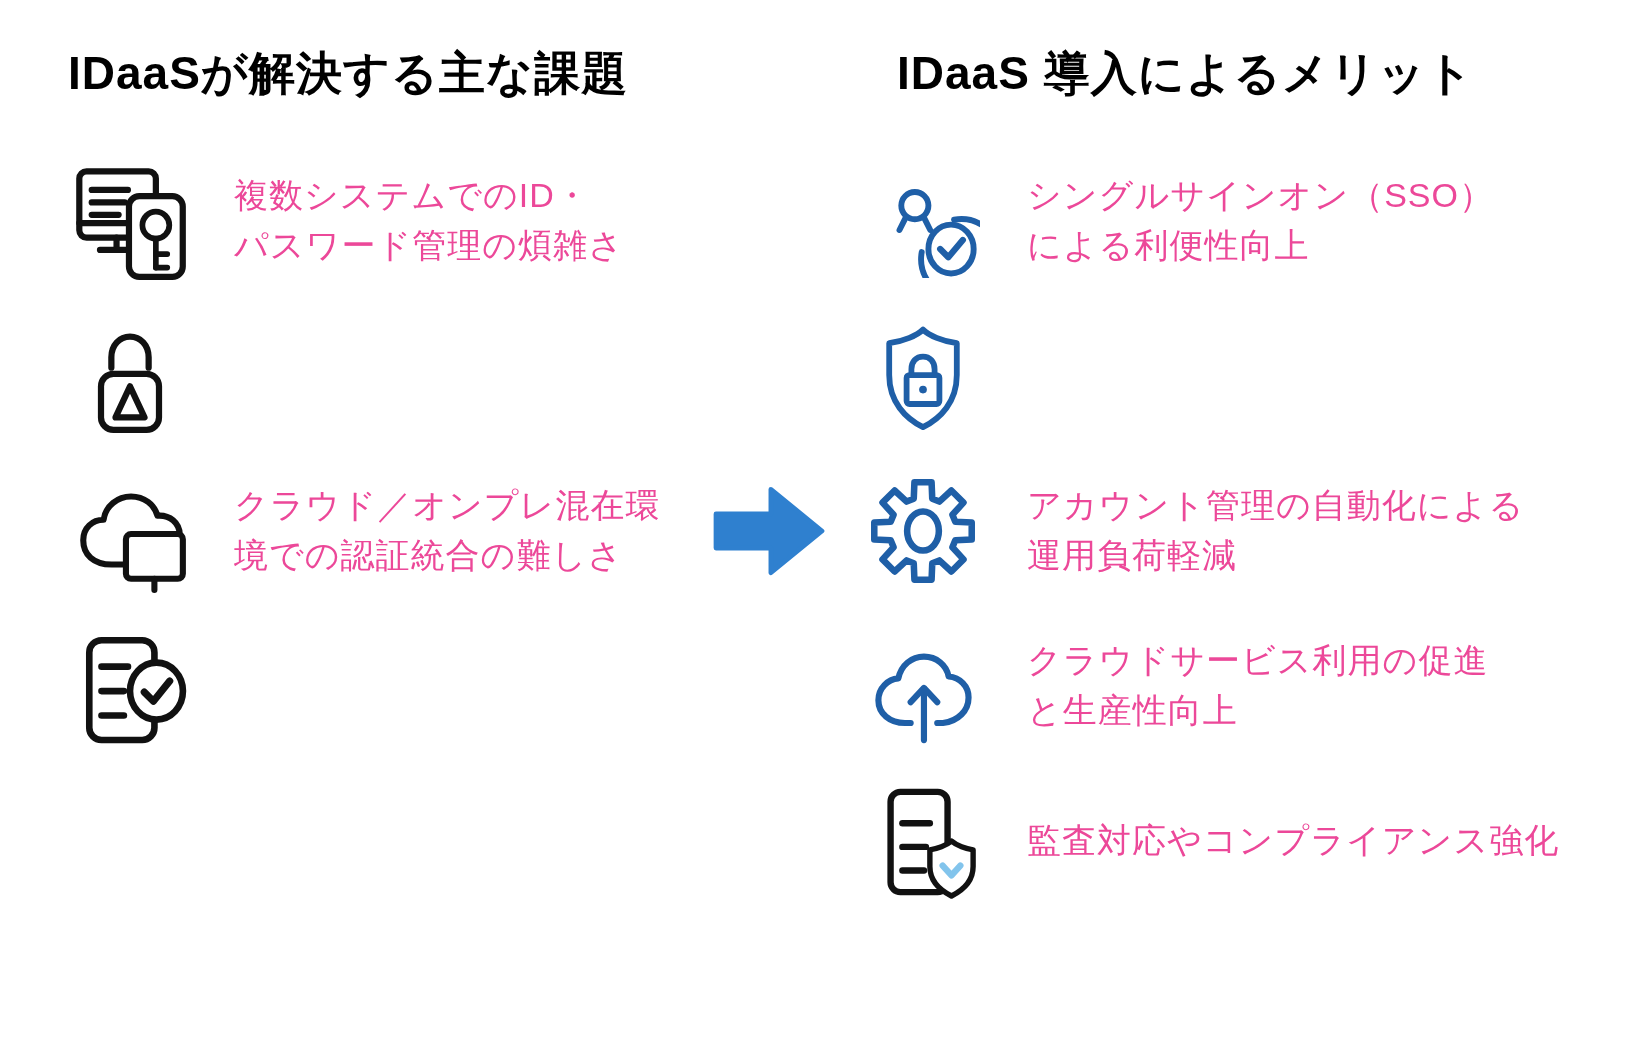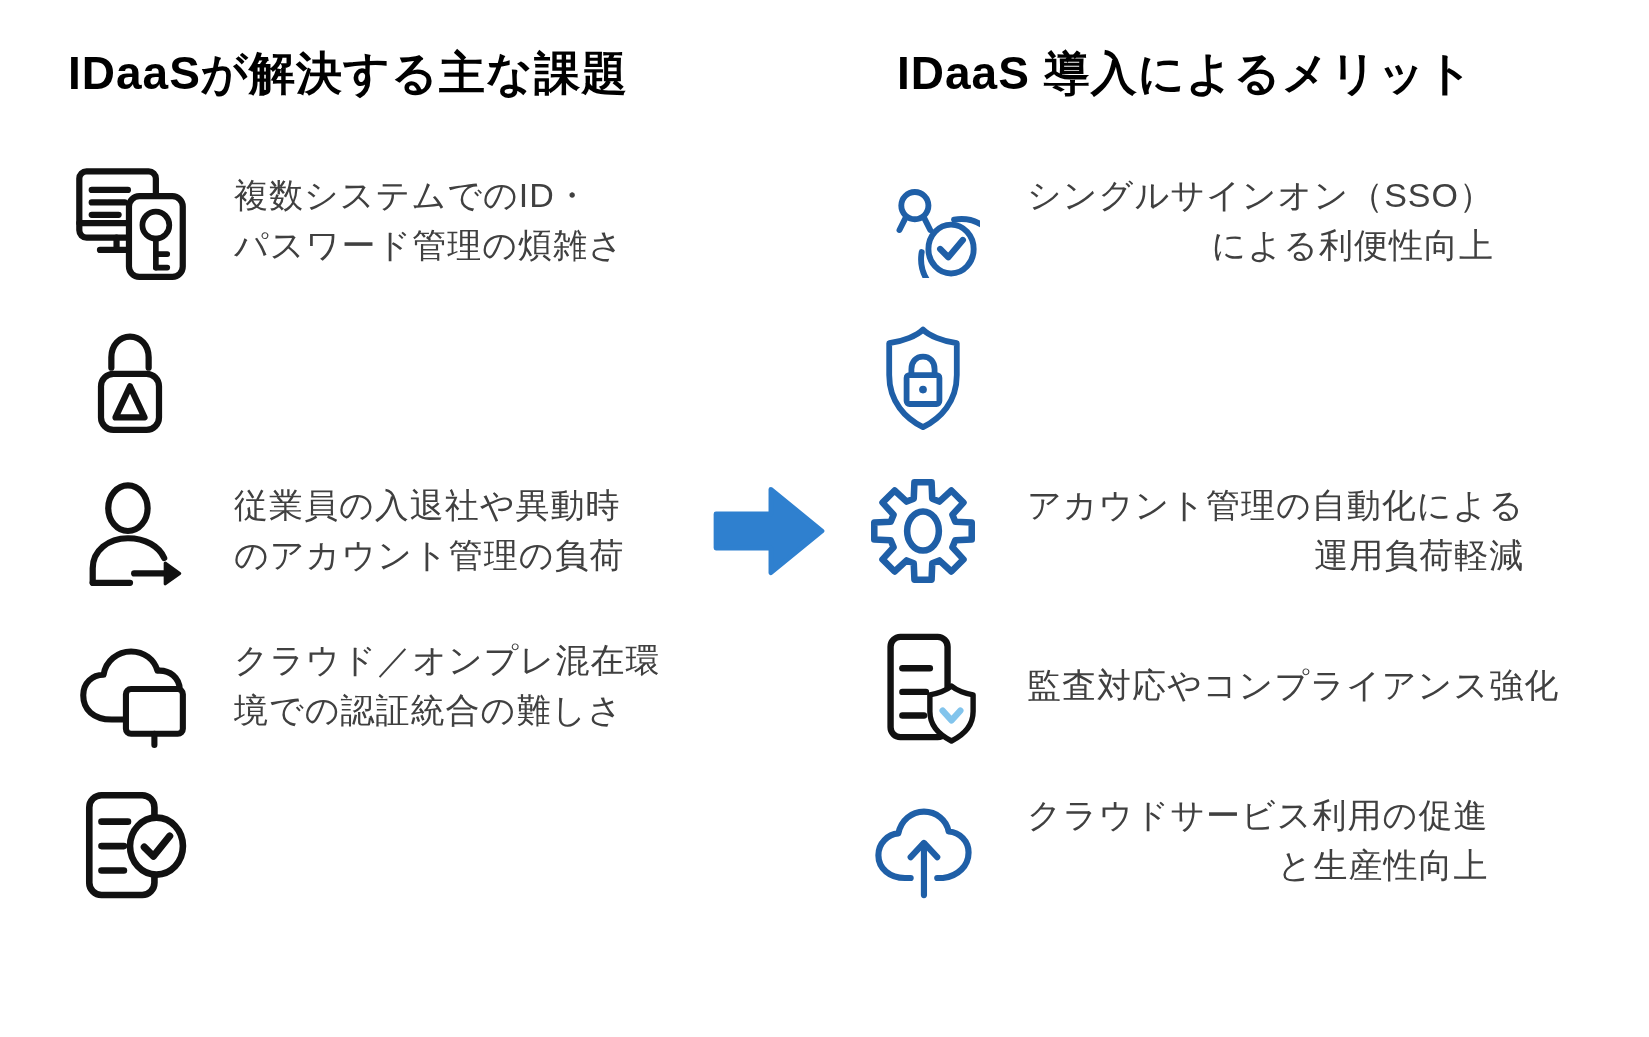--- a/index.html
+++ b/index.html
@@ -7,22 +7,22 @@
   .canvas{position:relative;width:1649px;height:1037px;background:#ffffff;overflow:hidden;}
   .col{position:absolute;top:46px;}
   .col-left{left:68px;width:650px;}
   .col-right{left:865px;width:770px;}
   .title{font-size:46px;font-weight:800;color:#000000;letter-spacing:1px;line-height:1.2;white-space:nowrap;}
   .col-right .title{margin-left:32px;}
   .items{margin-top:42px;display:flex;flex-direction:column;}
   .item{display:flex;align-items:center;height:155px;}
   .icon-box{width:124px;min-width:124px;height:126px;display:flex;align-items:center;justify-content:center;}
   .col-right .icon-box{width:116px;min-width:116px;}
-  .item-text{margin-left:42px;font-size:34px;line-height:1.47;color:#404040;white-space:pre-line;letter-spacing:1px;}
-  .col-right .item-text{margin-left:46px;text-align:right;}
+  .item-text{margin-left:42px;font-size:34px;line-height:1.47;color:#ec4899;white-space:pre-line;letter-spacing:1px;}
+  .col-right .item-text{margin-left:46px;}
   .arrow-wrap{position:absolute;left:710px;top:478px;width:118px;height:106px;}
   svg{display:block;}
 </style>
 </head>
 <body>
 
 <div class="canvas">
 
   <div class="col col-left">
     <div class="title">IDaaSが解決する主な課題</div>
@@ -52,33 +52,20 @@
       <div class="item">
         <div class="icon-box">
           <svg width="108" height="116" viewBox="0 0 104 112" fill="none" stroke="#111111" stroke-width="6" stroke-linecap="round" stroke-linejoin="round">
             <path d="M34 48 V38 C34 26 42 18 52 18 C62 18 70 26 70 38 V48"></path>
             <rect x="24" y="54" width="56" height="54" rx="12"></rect>
             <path d="M52 66 L66 96 H38 Z"></path>
           </svg>
         </div>
       </div>
 
-      <div class="item">
-        <div class="icon-box">
-          <svg width="108" height="116" viewBox="0 0 104 112" fill="none" stroke="#111111" stroke-width="6" stroke-linecap="round" stroke-linejoin="round">
-            <ellipse cx="50" cy="34" rx="19" ry="22"></ellipse>
-            <path d="M16 106 L16 92 C16 75 31 63 50 63 C67 63 80 71 85 82"></path>
-            <path d="M16 106 H52"></path>
-            <path d="M56 97 H90"></path>
-            <path d="M86 87 L100 97 L86 107 Z" fill="#111111" stroke-width="3"></path>
-          </svg>
-        </div>
-        <div class="item-text">従業員の入退社や異動時
-のアカウント管理の負荷</div>
-      </div>
 
       <div class="item">
         <div class="icon-box">
           <svg width="114" height="124" viewBox="0 0 112 122" fill="none" stroke="#111111" stroke-width="6" stroke-linecap="round" stroke-linejoin="round">
             <path d="M60 94 H38 C20 94 10 84 10 70 C10 58 19 50 30 50 C32 36 44 27 57 27 C70 27 80 35 83 46 C95 45 105 53 105 65 C105 78 98 87 86 90"></path>
             <rect x="52" y="64" width="56" height="44" rx="5" fill="#ffffff"></rect>
             <path d="M80 108 V119"></path>
           </svg>
         </div>
         <div class="item-text">クラウド／オンプレ混在環
@@ -143,40 +130,40 @@
             <path fill="#ffffff" d="M94.6 50.1 L112.2 50.8 L112.2 69.2 L94.6 69.9 L91.5 77.5 L103.4 90.4 L90.4 103.4 L77.5 91.5 L69.9 94.6 L69.2 112.2 L50.8 112.2 L50.1 94.6 L42.5 91.5 L29.6 103.4 L16.6 90.4 L28.5 77.5 L25.4 69.9 L7.8 69.2 L7.8 50.8 L25.4 50.1 L28.5 42.5 L16.6 29.6 L29.6 16.6 L42.5 28.5 L50.1 25.4 L50.8 7.8 L69.2 7.8 L69.9 25.4 L77.5 28.5 L90.4 16.6 L103.4 29.6 L91.5 42.5 Z"></path>
             <ellipse cx="60" cy="60" rx="17" ry="21" fill="#ffffff"></ellipse>
           </svg>
         </div>
         <div class="item-text">アカウント管理の自動化による
 運用負荷軽減</div>
       </div>
 
       <div class="item">
         <div class="icon-box">
+          <svg width="112" height="116" viewBox="0 0 118 122" fill="none" stroke="#1f5fa7" stroke-width="6.5" stroke-linecap="round" stroke-linejoin="round">
+            <path d="M46 100 H40 C24 100 12 90 12 76 C12 63 22 54 33 53 C36 39 47 30 60 30 C73 30 84 39 86 51 C98 52 107 61 107 73 C107 87 96 98 80 100 H74"></path>
+            <path d="M60 64 V118"></path>
+            <path d="M46 78 L60 63 L74 78"></path>
+          </svg>
+        </div>
+        <div class="item-text">クラウドサービス利用の促進
+と生産性向上</div>
+      </div>
+
+      <div class="item">
+        <div class="icon-box">
           <svg width="112" height="118" viewBox="0 0 114 120" fill="none" stroke="#111111" stroke-width="6.5" stroke-linecap="round" stroke-linejoin="round">
             <rect x="24" y="10" width="58" height="102" rx="10"></rect>
             <path d="M36 42 H64"></path>
               <path d="M36 66 H60"></path>
               <path d="M36 90 H58"></path>
             <path d="M86 60 C81 64.5 71 68 64 69 V86 C64 101 74 110 86 116 C98 110 108 101 108 86 V69 C101 68 91 64.5 86 60 Z" fill="#ffffff" stroke-width="5.5"></path>
             <path d="M77 85 L86 95 L95 85" stroke="#82c4ec" stroke-width="6.5"></path>
           </svg>
         </div>
         <div class="item-text">監査対応やコンプライアンス強化</div>
       </div>
 
-      <div class="item">
-        <div class="icon-box">
-          <svg width="112" height="116" viewBox="0 0 118 122" fill="none" stroke="#1f5fa7" stroke-width="6.5" stroke-linecap="round" stroke-linejoin="round">
-            <path d="M46 100 H40 C24 100 12 90 12 76 C12 63 22 54 33 53 C36 39 47 30 60 30 C73 30 84 39 86 51 C98 52 107 61 107 73 C107 87 96 98 80 100 H74"></path>
-            <path d="M60 64 V118"></path>
-            <path d="M46 78 L60 63 L74 78"></path>
-          </svg>
-        </div>
-        <div class="item-text">クラウドサービス利用の促進
-と生産性向上</div>
-      </div>
-
     </div>
   </div>
 
 </div>
 
 </body></html>

